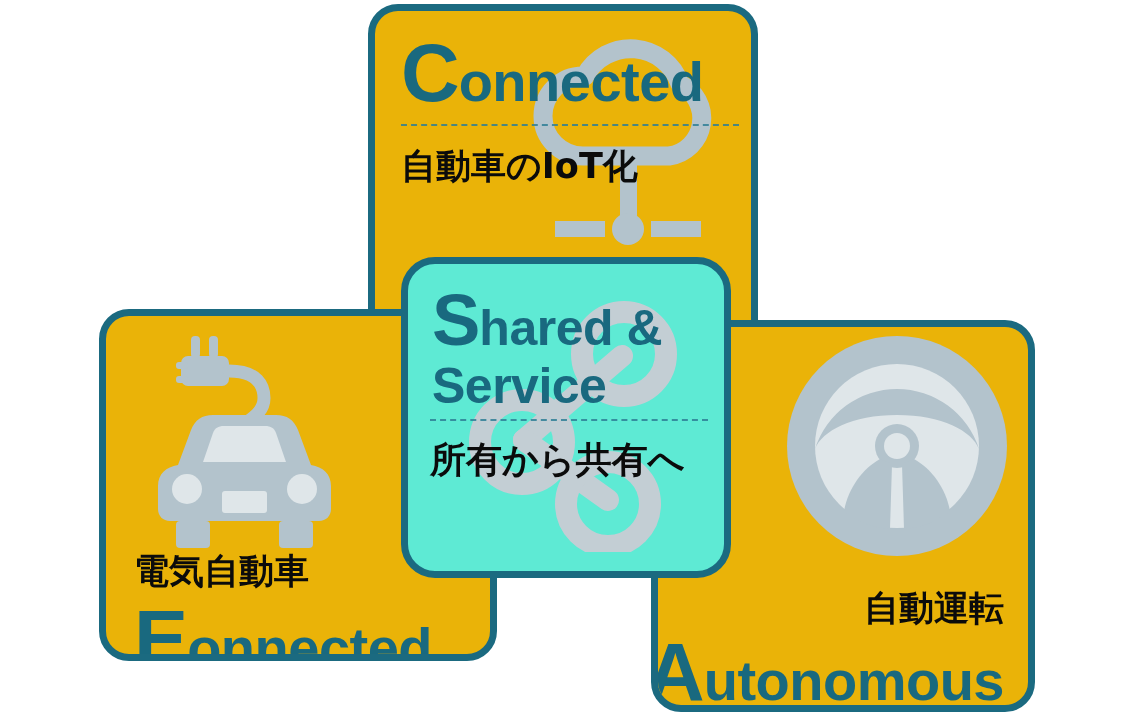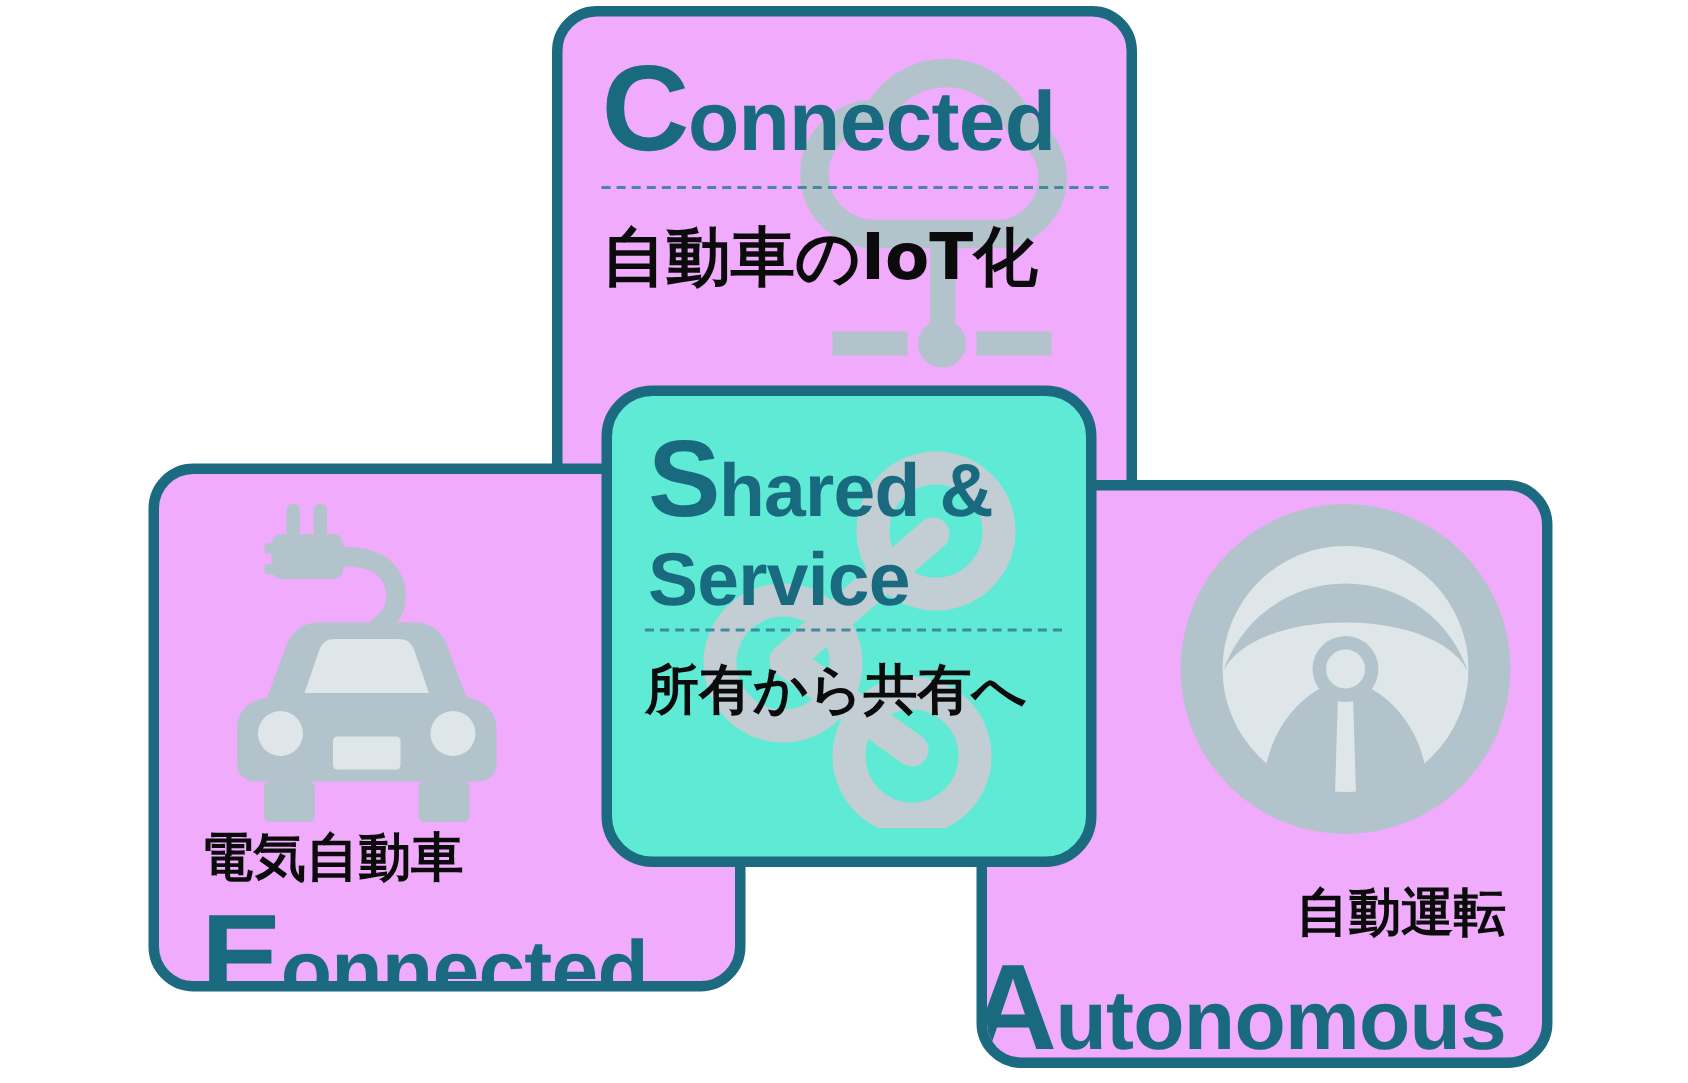--- a/index.html
+++ b/index.html
@@ -19,21 +19,21 @@
     position: absolute;
     left: 0; top: 0;
     width: 1125px;
     height: 722px;
   }
 
   
   .card {
     position: absolute;
     box-sizing: border-box;
-    background: #f0abfc;
+    background: #eab308;
     border: 7px solid #1b6a80;
     border-radius: 30px;
     overflow: hidden;
   }
 
   .card-inner {
     position: absolute;
     left: 0; top: 0;
     width: 100%;
     height: 100%;
@@ -98,21 +98,21 @@
     width: 330px; height: 321px;
     z-index: 20;
     background: #5eead4;
     border-radius: 34px;
   }
 
   
   #card-connected .eng { font-size: 56px; }
   #card-connected .title-wrap { left: 26px; top: 22px; }
   #card-connected .divider  { left: 26px; top: 113px; width: 338px; }
-  #card-connected .jpn { font-size: 43px; }
+  #card-connected .jpn { font-size: 35px; }
   #card-connected .sub-wrap { left: 26px; top: 132px; }
 
   
   #card-electric .jpn { font-size: 35px; }
   #card-electric .sub-wrap { left: 28px; top: 232px; }
   #card-electric .eng { font-size: 56px; }
   #card-electric .title-wrap { left: 28px; top: 283px; }
   #card-electric .divider  { left: 28px; top: 381px; width: 332px; }
 
   

